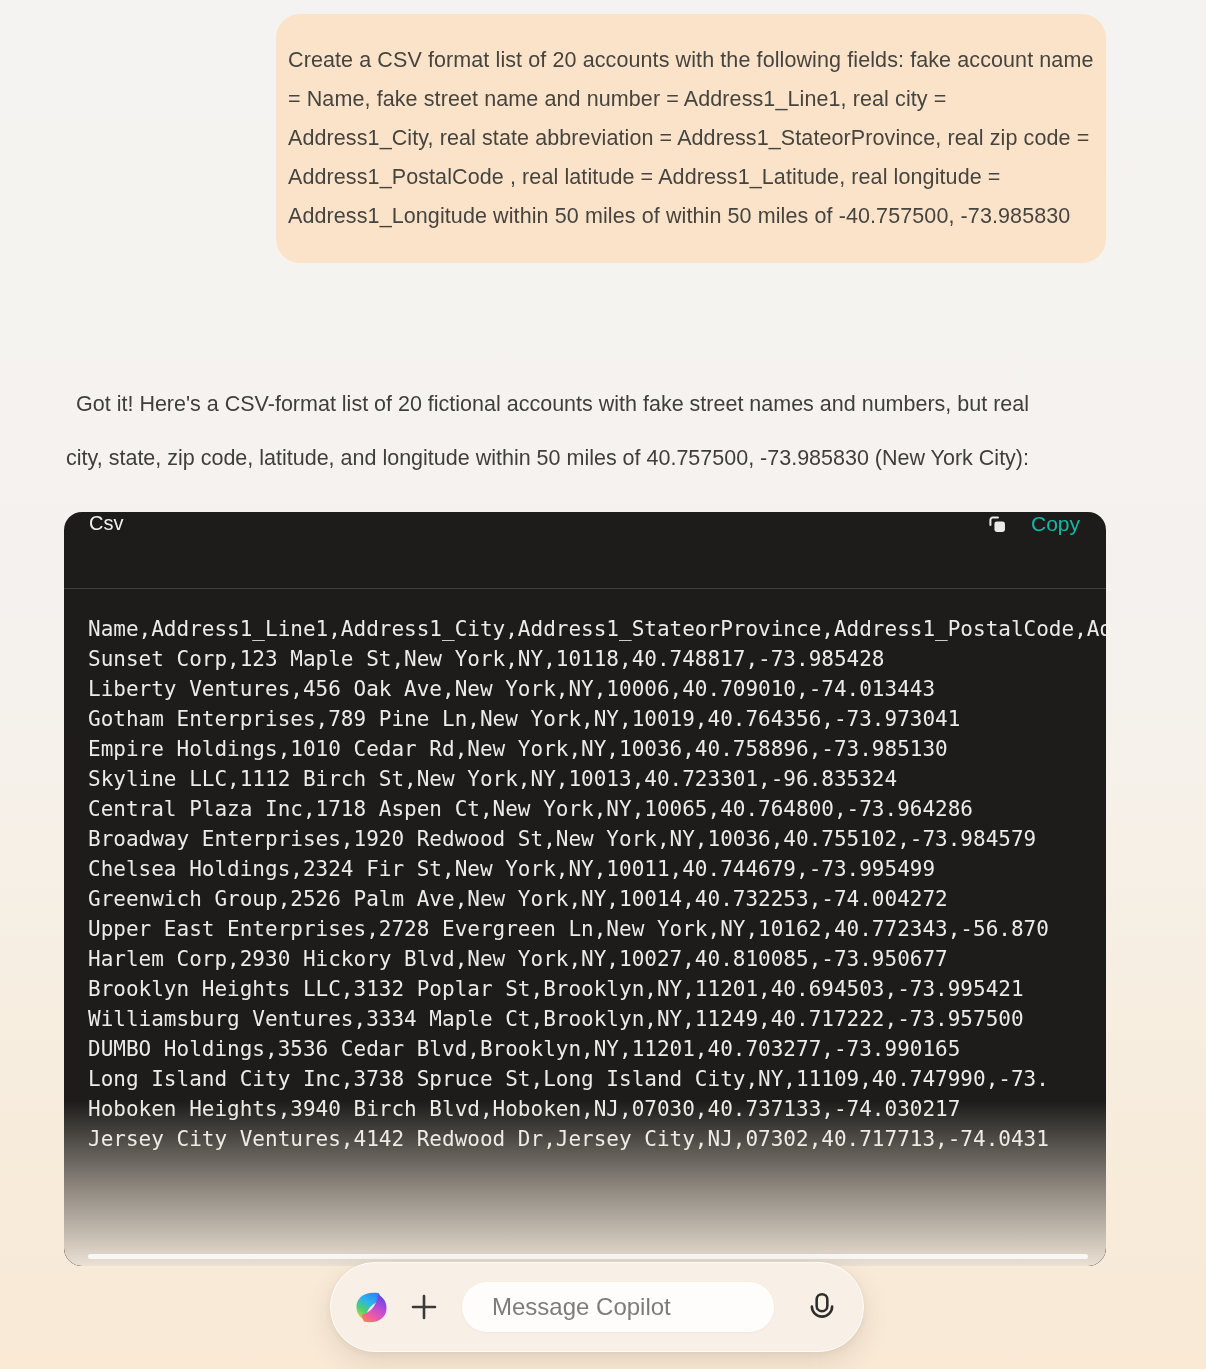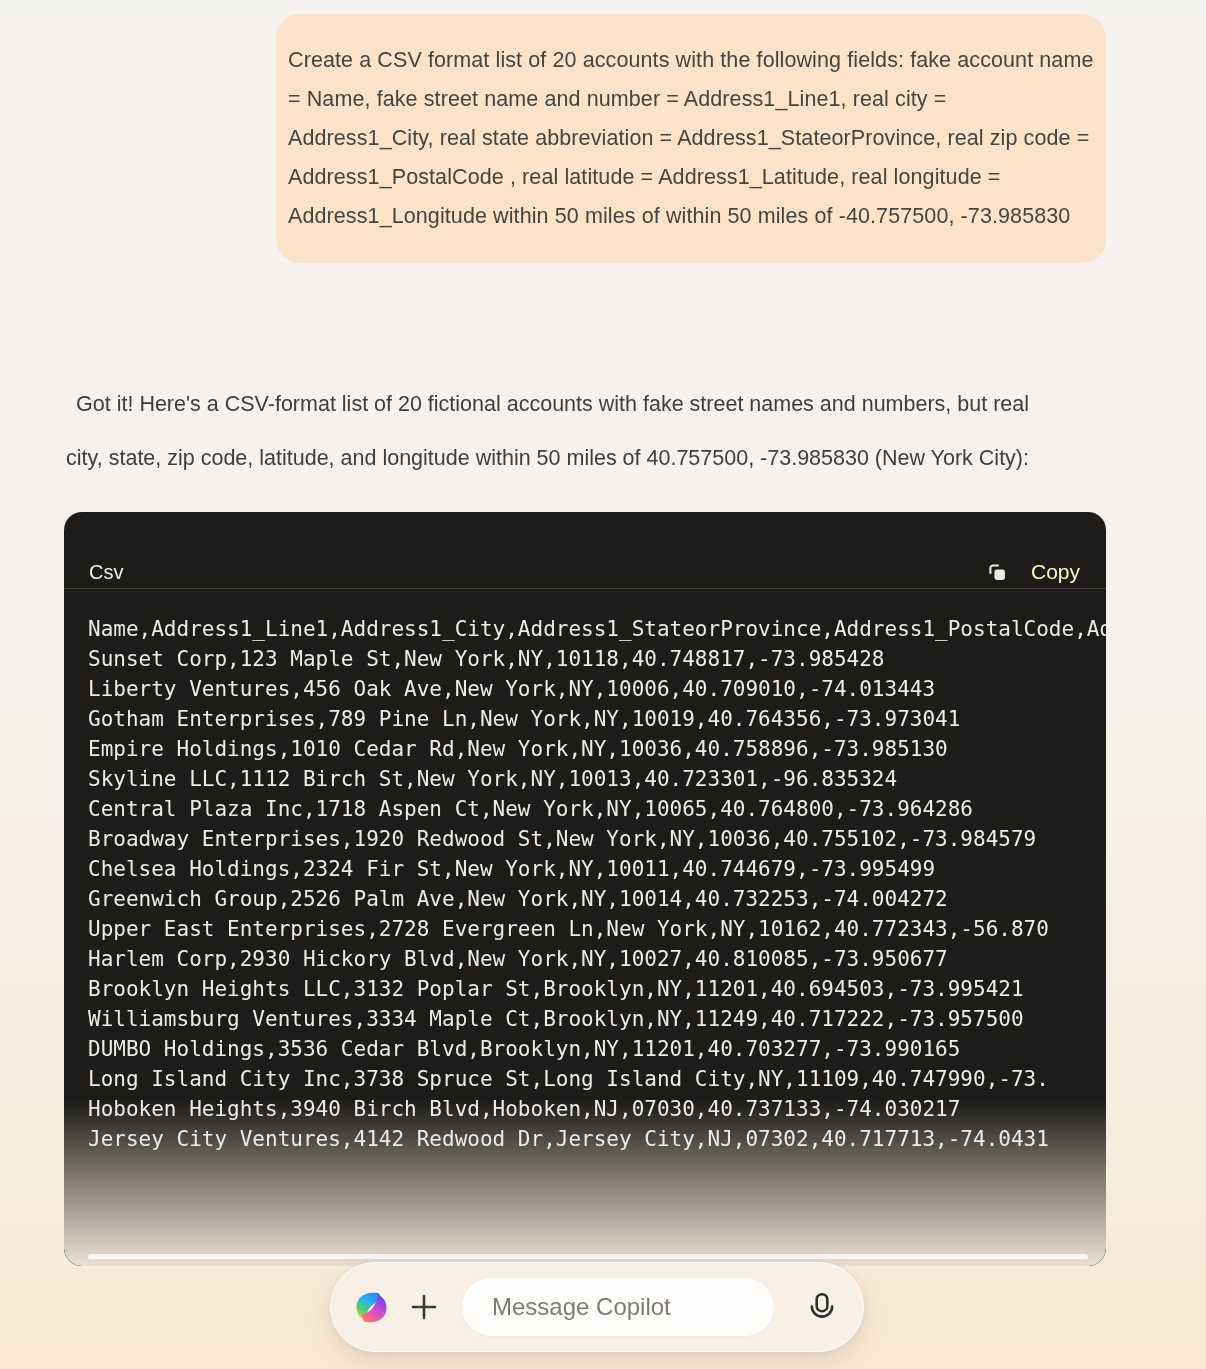--- a/index.html
+++ b/index.html
@@ -27,26 +27,26 @@
   .assistant-text{
     position:absolute; left:64px; top:377px; width:965px;
     font-size:21.5px; line-height:54px; color:#403e3a;text-align:right;
   }
   
   .code-card{
     position:absolute; left:64px; top:512px; width:1042px; height:754px;
     background:var(--code-bg); border-radius:18px; overflow:hidden;
   }
   .code-header{
-    height:77px; display:flex; align-items:flex-end; justify-content:space-between;
-    padding:0 26px 4px 25px; border-bottom:1px solid #413f3c;
+    height:77px; display:flex; align-items:flex-start; justify-content:space-between;
+    padding:0 26px 13px 25px; border-bottom:1px solid #413f3c;
   }
   .lang-label{color:#f2f0ed; font-size:20px;}
   .copy-btn{
-    display:flex; align-items:center; gap:22px; color:#fef9c3; font-size:21px;
+    display:flex; align-items:center; gap:22px; color:#14b8a6; font-size:21px;
     background:none; border:none; cursor:pointer; font-family:inherit;
   }
   .code-body{
     padding:25px 0 0 24px; height:677px; overflow:hidden;
     font-family:"DejaVu Sans Mono","Liberation Mono",monospace;
     font-size:21px; line-height:30px; color:var(--code-ink);
   }
   .code-line{white-space:pre; overflow:hidden;}
   .code-fade{
     position:absolute; left:0; right:0; bottom:0; height:165px;
@@ -63,21 +63,21 @@
     background:var(--composer-bg); border:1px solid #fffdf9; border-radius:45px;
     display:flex; align-items:center; padding:0 26px 0 22px;
     box-shadow:0 10px 28px rgba(90,70,50,.14), 0 2px 6px rgba(90,70,50,.06);
   }
   .copilot-logo{width:37px;height:37px;flex:0 0 auto;}
   .plus-btn{
     margin-left:17px; width:34px;height:34px; display:flex; align-items:center; justify-content:center;
     background:none;border:none;cursor:pointer;
   }
   .composer-input{
-    margin-left:21px; width:312px; height:58px; border-radius:35px;
+    margin-left:21px; width:312px; height:50px; border-radius:35px;
     background:#fffdfb; border:none; outline:none; padding:0 24px 0 30px;
     font-family:"Liberation Sans",sans-serif; font-size:24px; color:#54524f;
     box-shadow:0 1px 3px rgba(90,70,50,.05);
   }
   .composer-input::placeholder{color:#7e7c79;}
   .mic-btn{margin-left:auto;background:none;border:none;cursor:pointer;display:flex;align-items:center;}
 </style>
 </head>
 <body>
 

